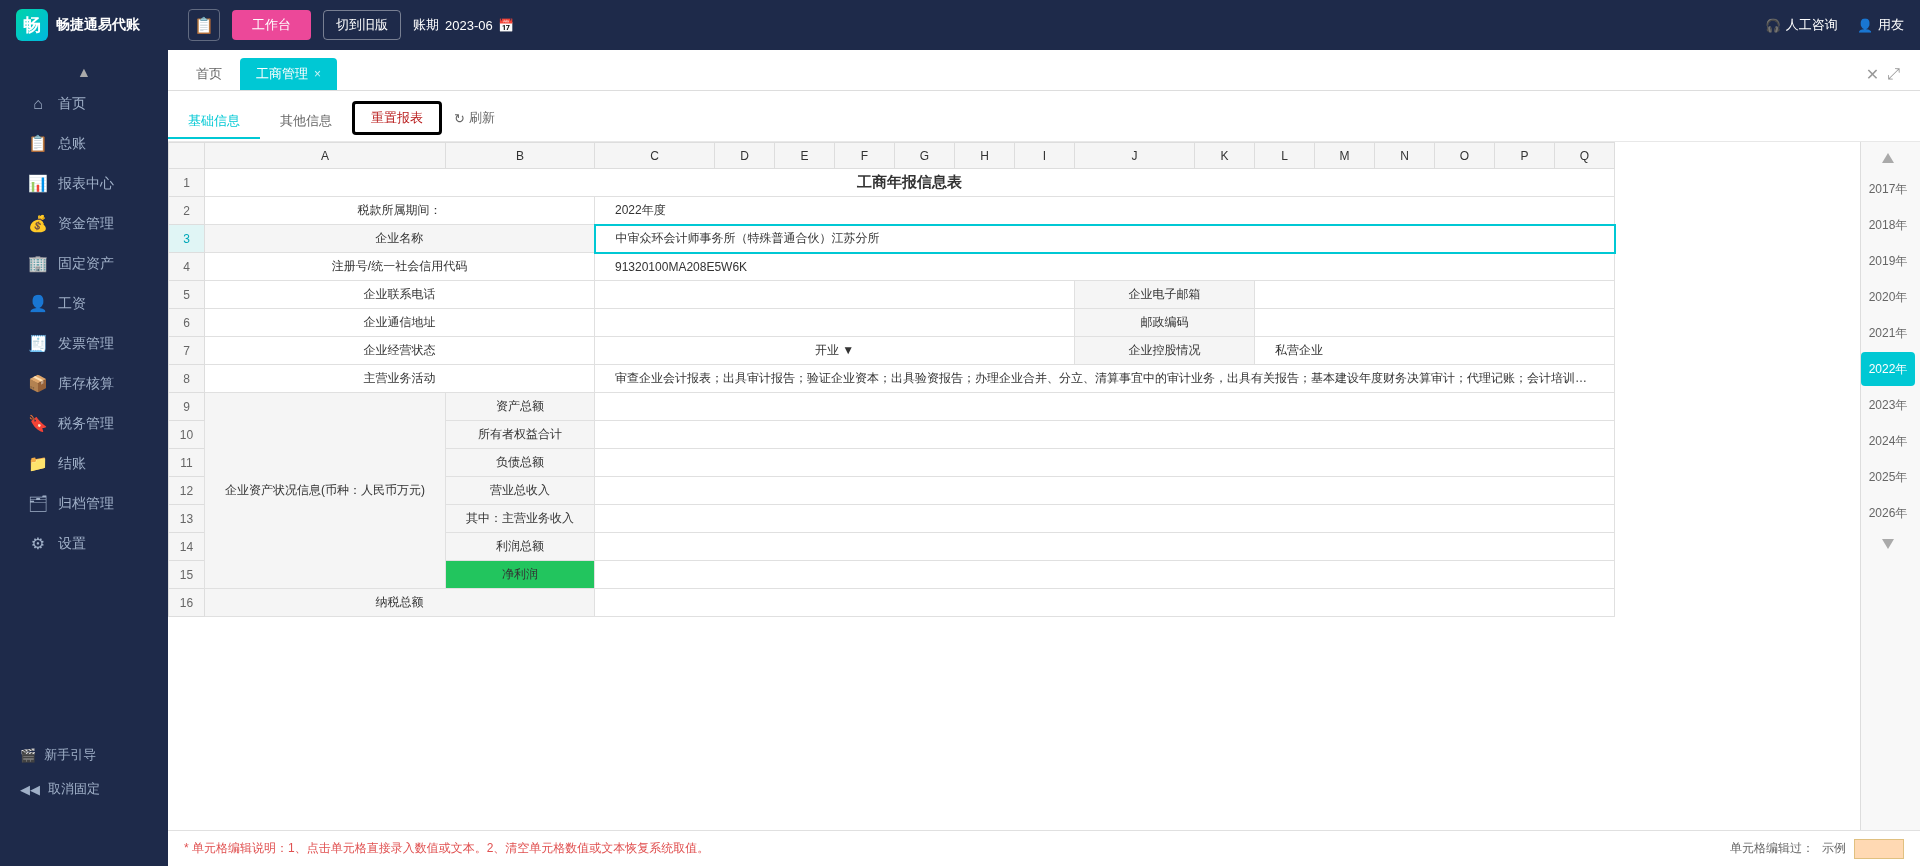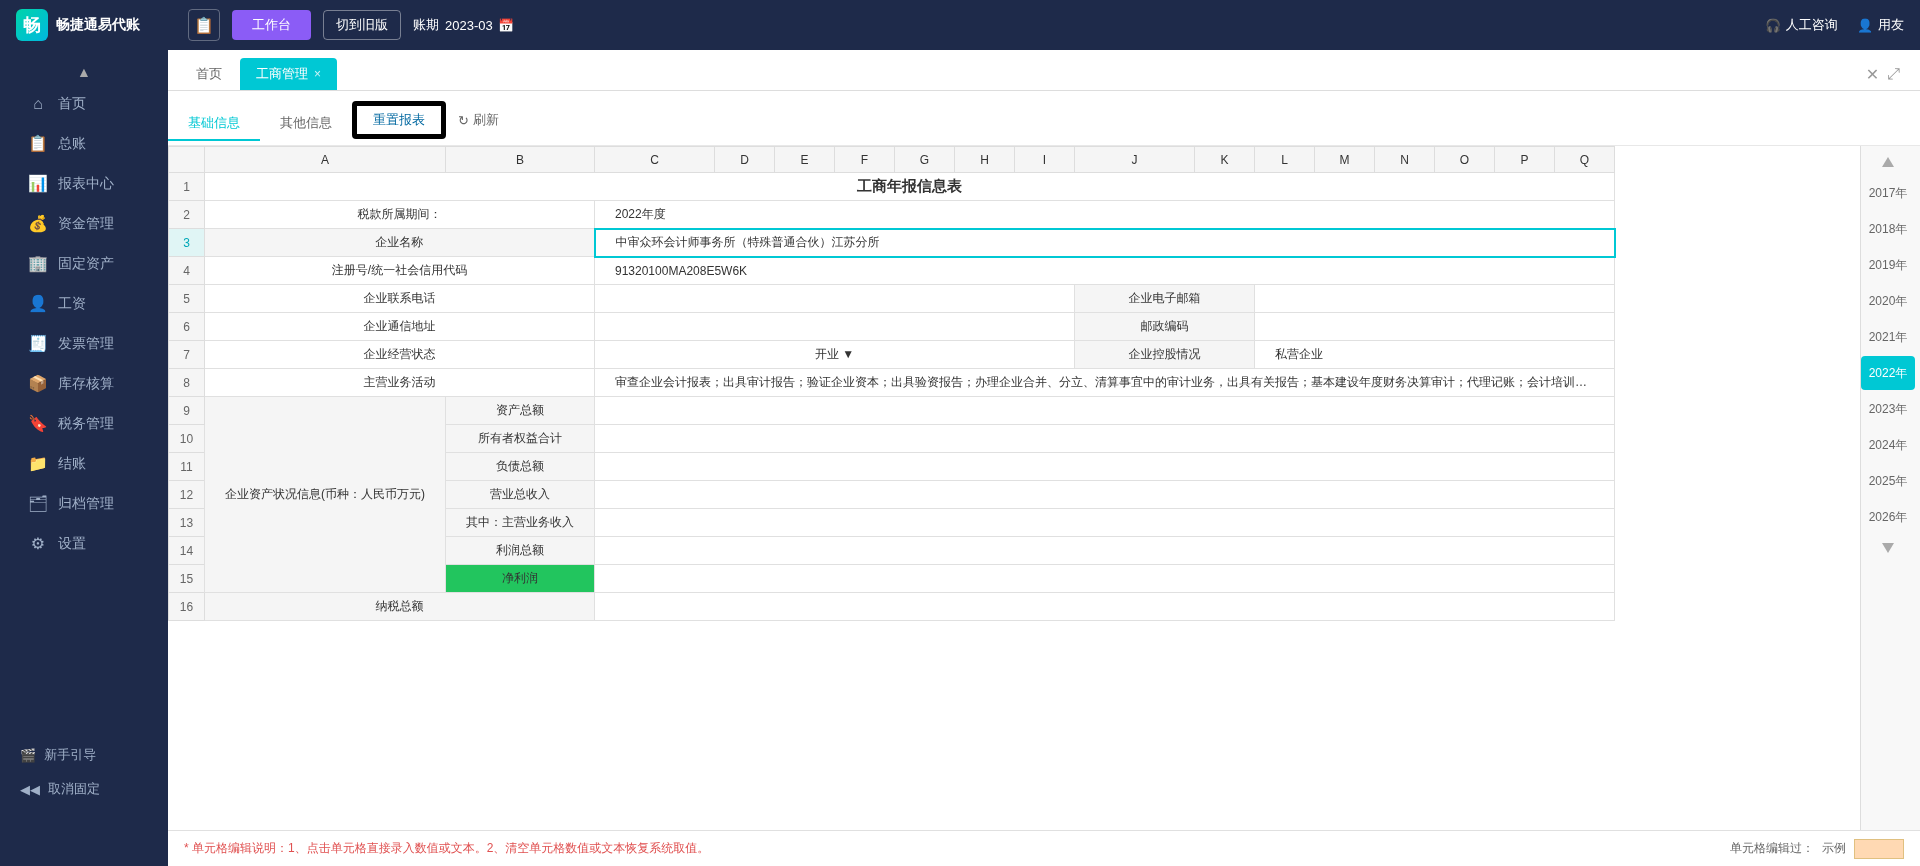--- a/index.html
+++ b/index.html
@@ -51,21 +51,21 @@
     .company-selector span { flex: 1; }
     .copy-icon-btn {
       width: 32px; height: 32px;
       border: 1px solid rgba(255,255,255,0.3);
       border-radius: 4px;
       display: flex; align-items: center; justify-content: center;
       color: #ccc; cursor: pointer;
       font-size: 16px;
     }
     .workbench-btn {
-      background: #8b5cf6;
+      background: #ec4899;
       color: white;
       border: none;
       border-radius: 4px;
       padding: 6px 20px;
       font-size: 13px;
       cursor: pointer;
       font-weight: 500;
     }
     .old-version-btn {
       background: transparent;
@@ -203,22 +203,22 @@
       margin-bottom: -1px;
     }
     .sub-tab.active {
       color: #00c8d4;
       border-bottom: 2px solid #00c8d4;
     }
     .sub-tabs-right {
       display: flex; align-items: center; gap: 12px; padding-bottom: 6px;
     }
     .reset-btn {
-      border: 5px solid #000000;
-      color: #0369a1;
+      border: 3px solid #000000;
+      color: #b91c1c;
       background: #fff;
       padding: 5px 16px;
       border-radius: 4px;
       font-size: 13px;
       cursor: pointer;
     }
     .refresh-btn {
       display: flex; align-items: center; gap: 4px;
       color: #666; font-size: 13px; cursor: pointer;
     }
@@ -366,21 +366,21 @@
     </div>
     <span class="logo-text">畅捷通易代账</span>
   </div>
   <div class="copy-icon-btn">
     <span>📋</span>
   </div>
   <button class="workbench-btn">工作台</button>
   <button class="old-version-btn">切到旧版</button>
   <div class="period-area">
     <span>账期</span>
-    <span>2023-03</span>
+    <span>2023-06</span>
     <span>📅</span>
   </div>
   <div class="header-right">
     <div class="header-right-item">
       <span>🎧</span>
       <span>人工咨询</span>
     </div>
     <div class="header-right-item">
       <span>👤</span>
       <span>用友</span>

